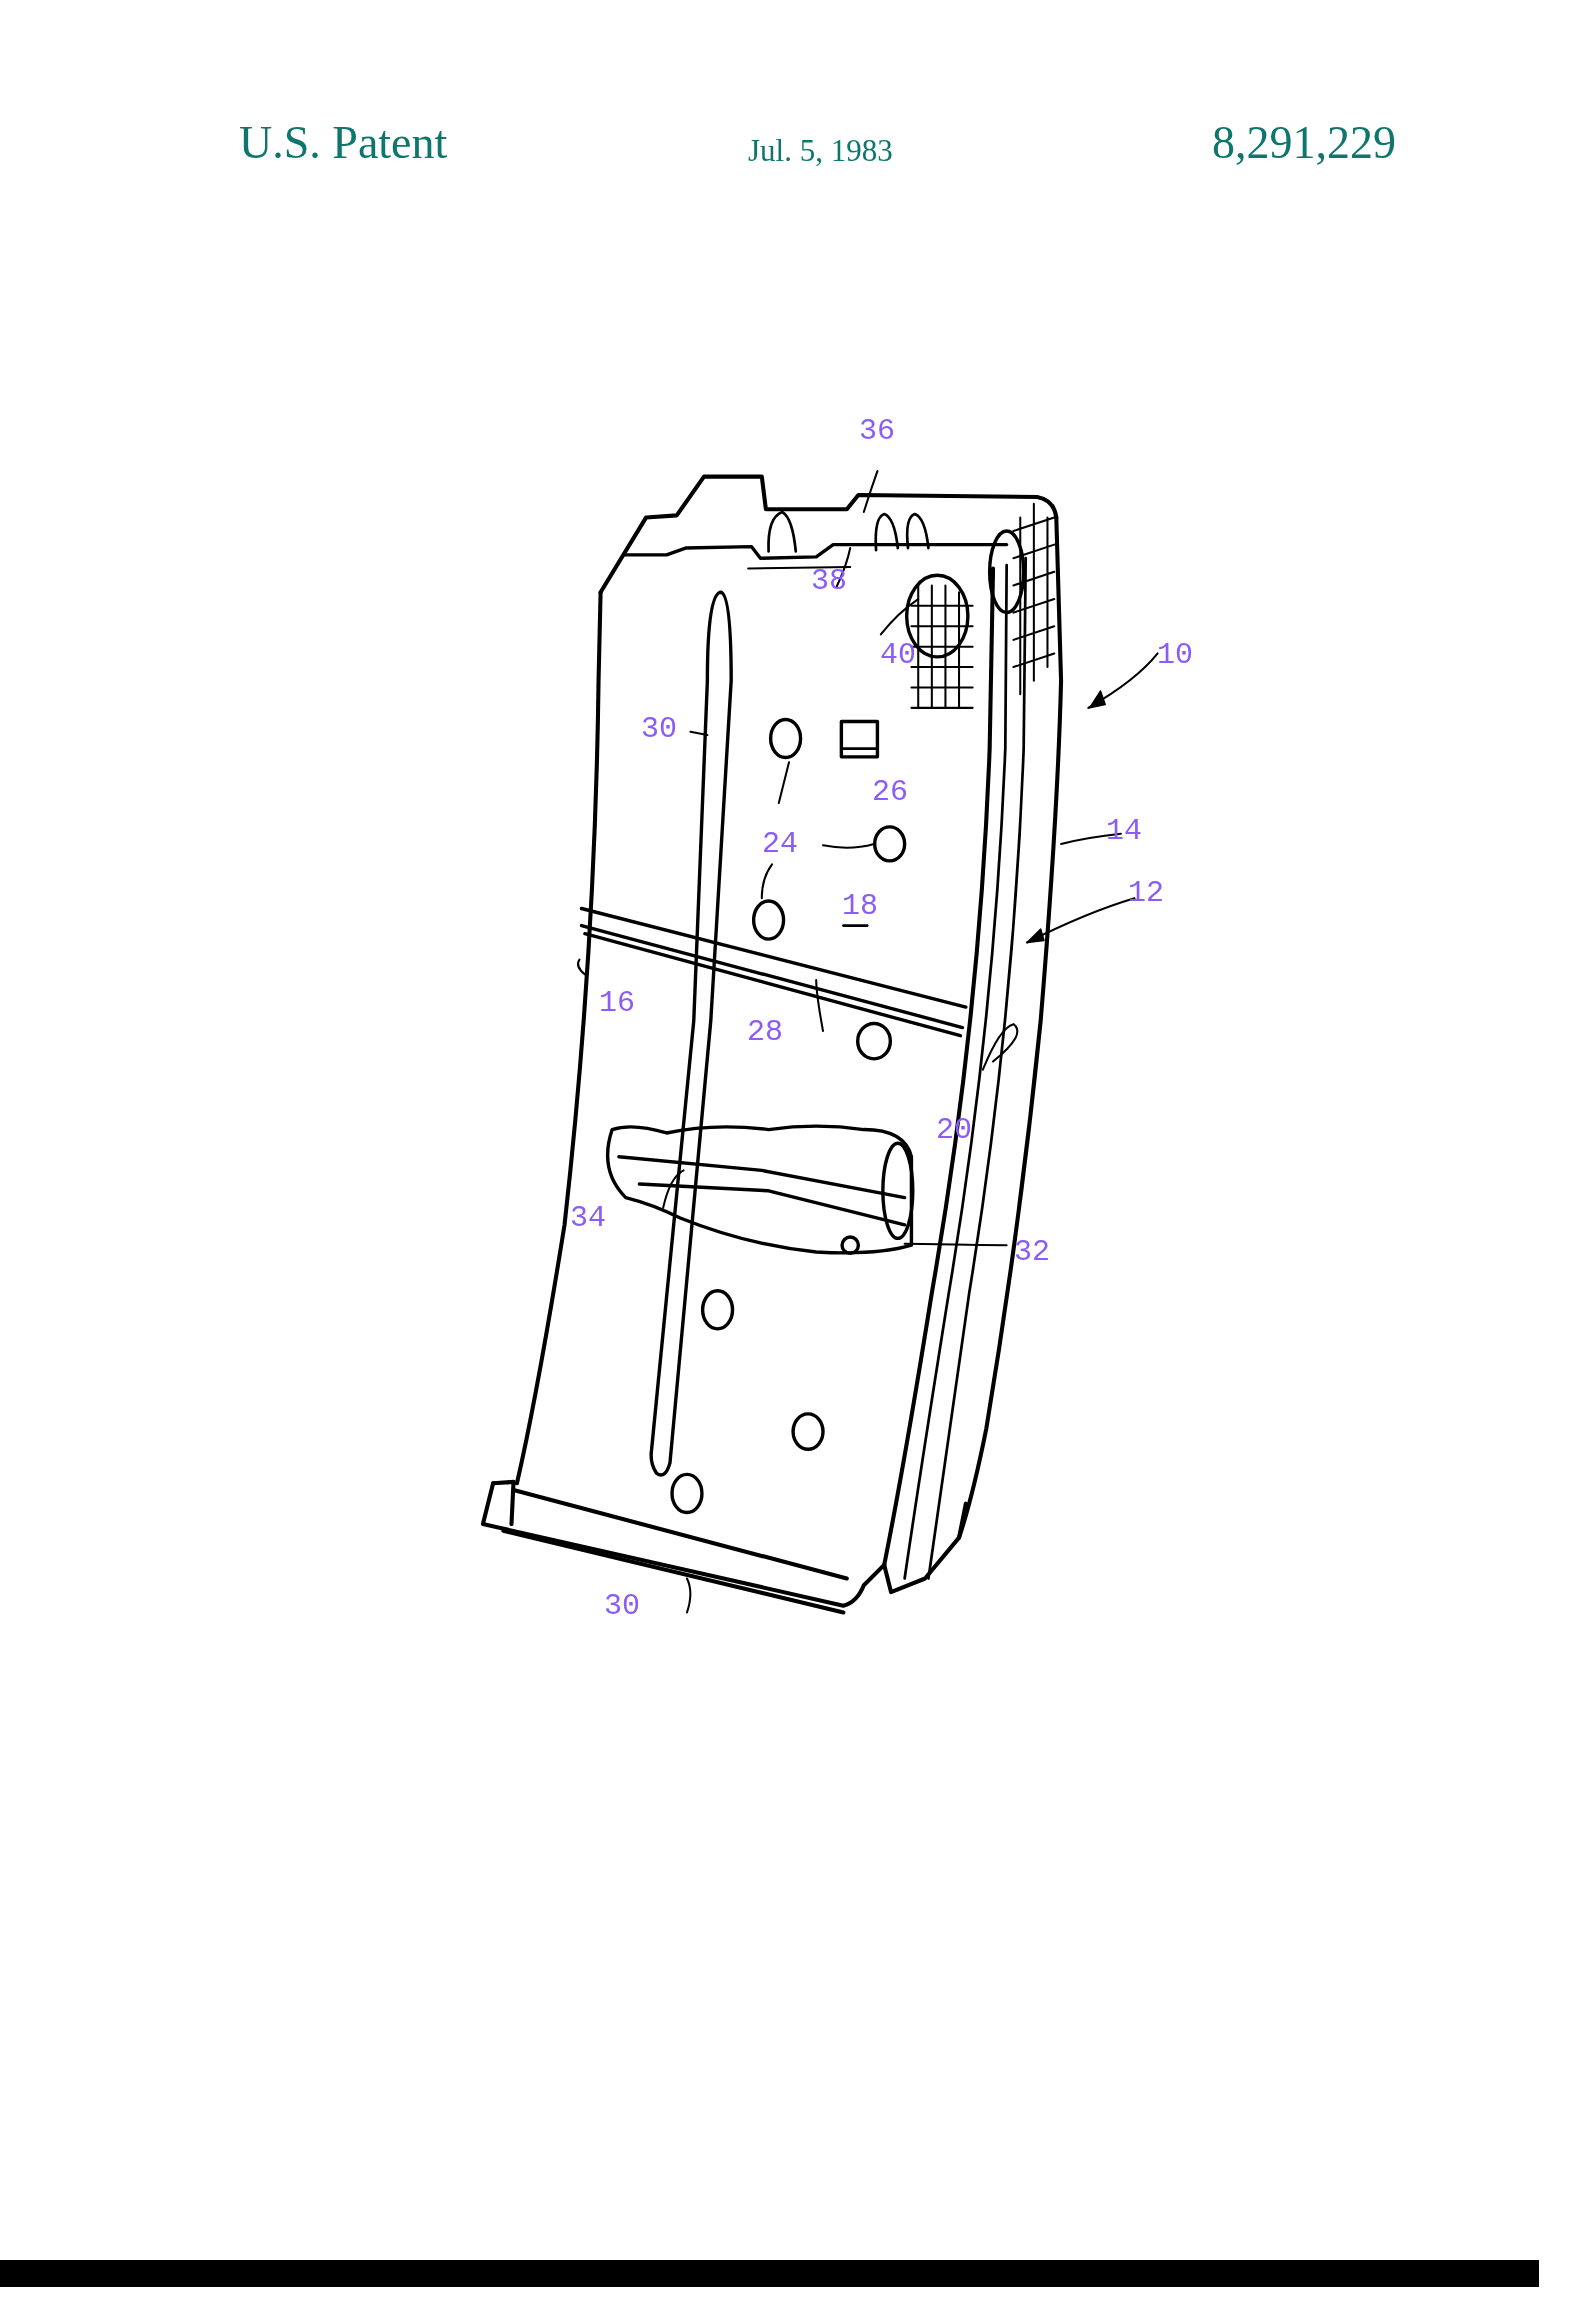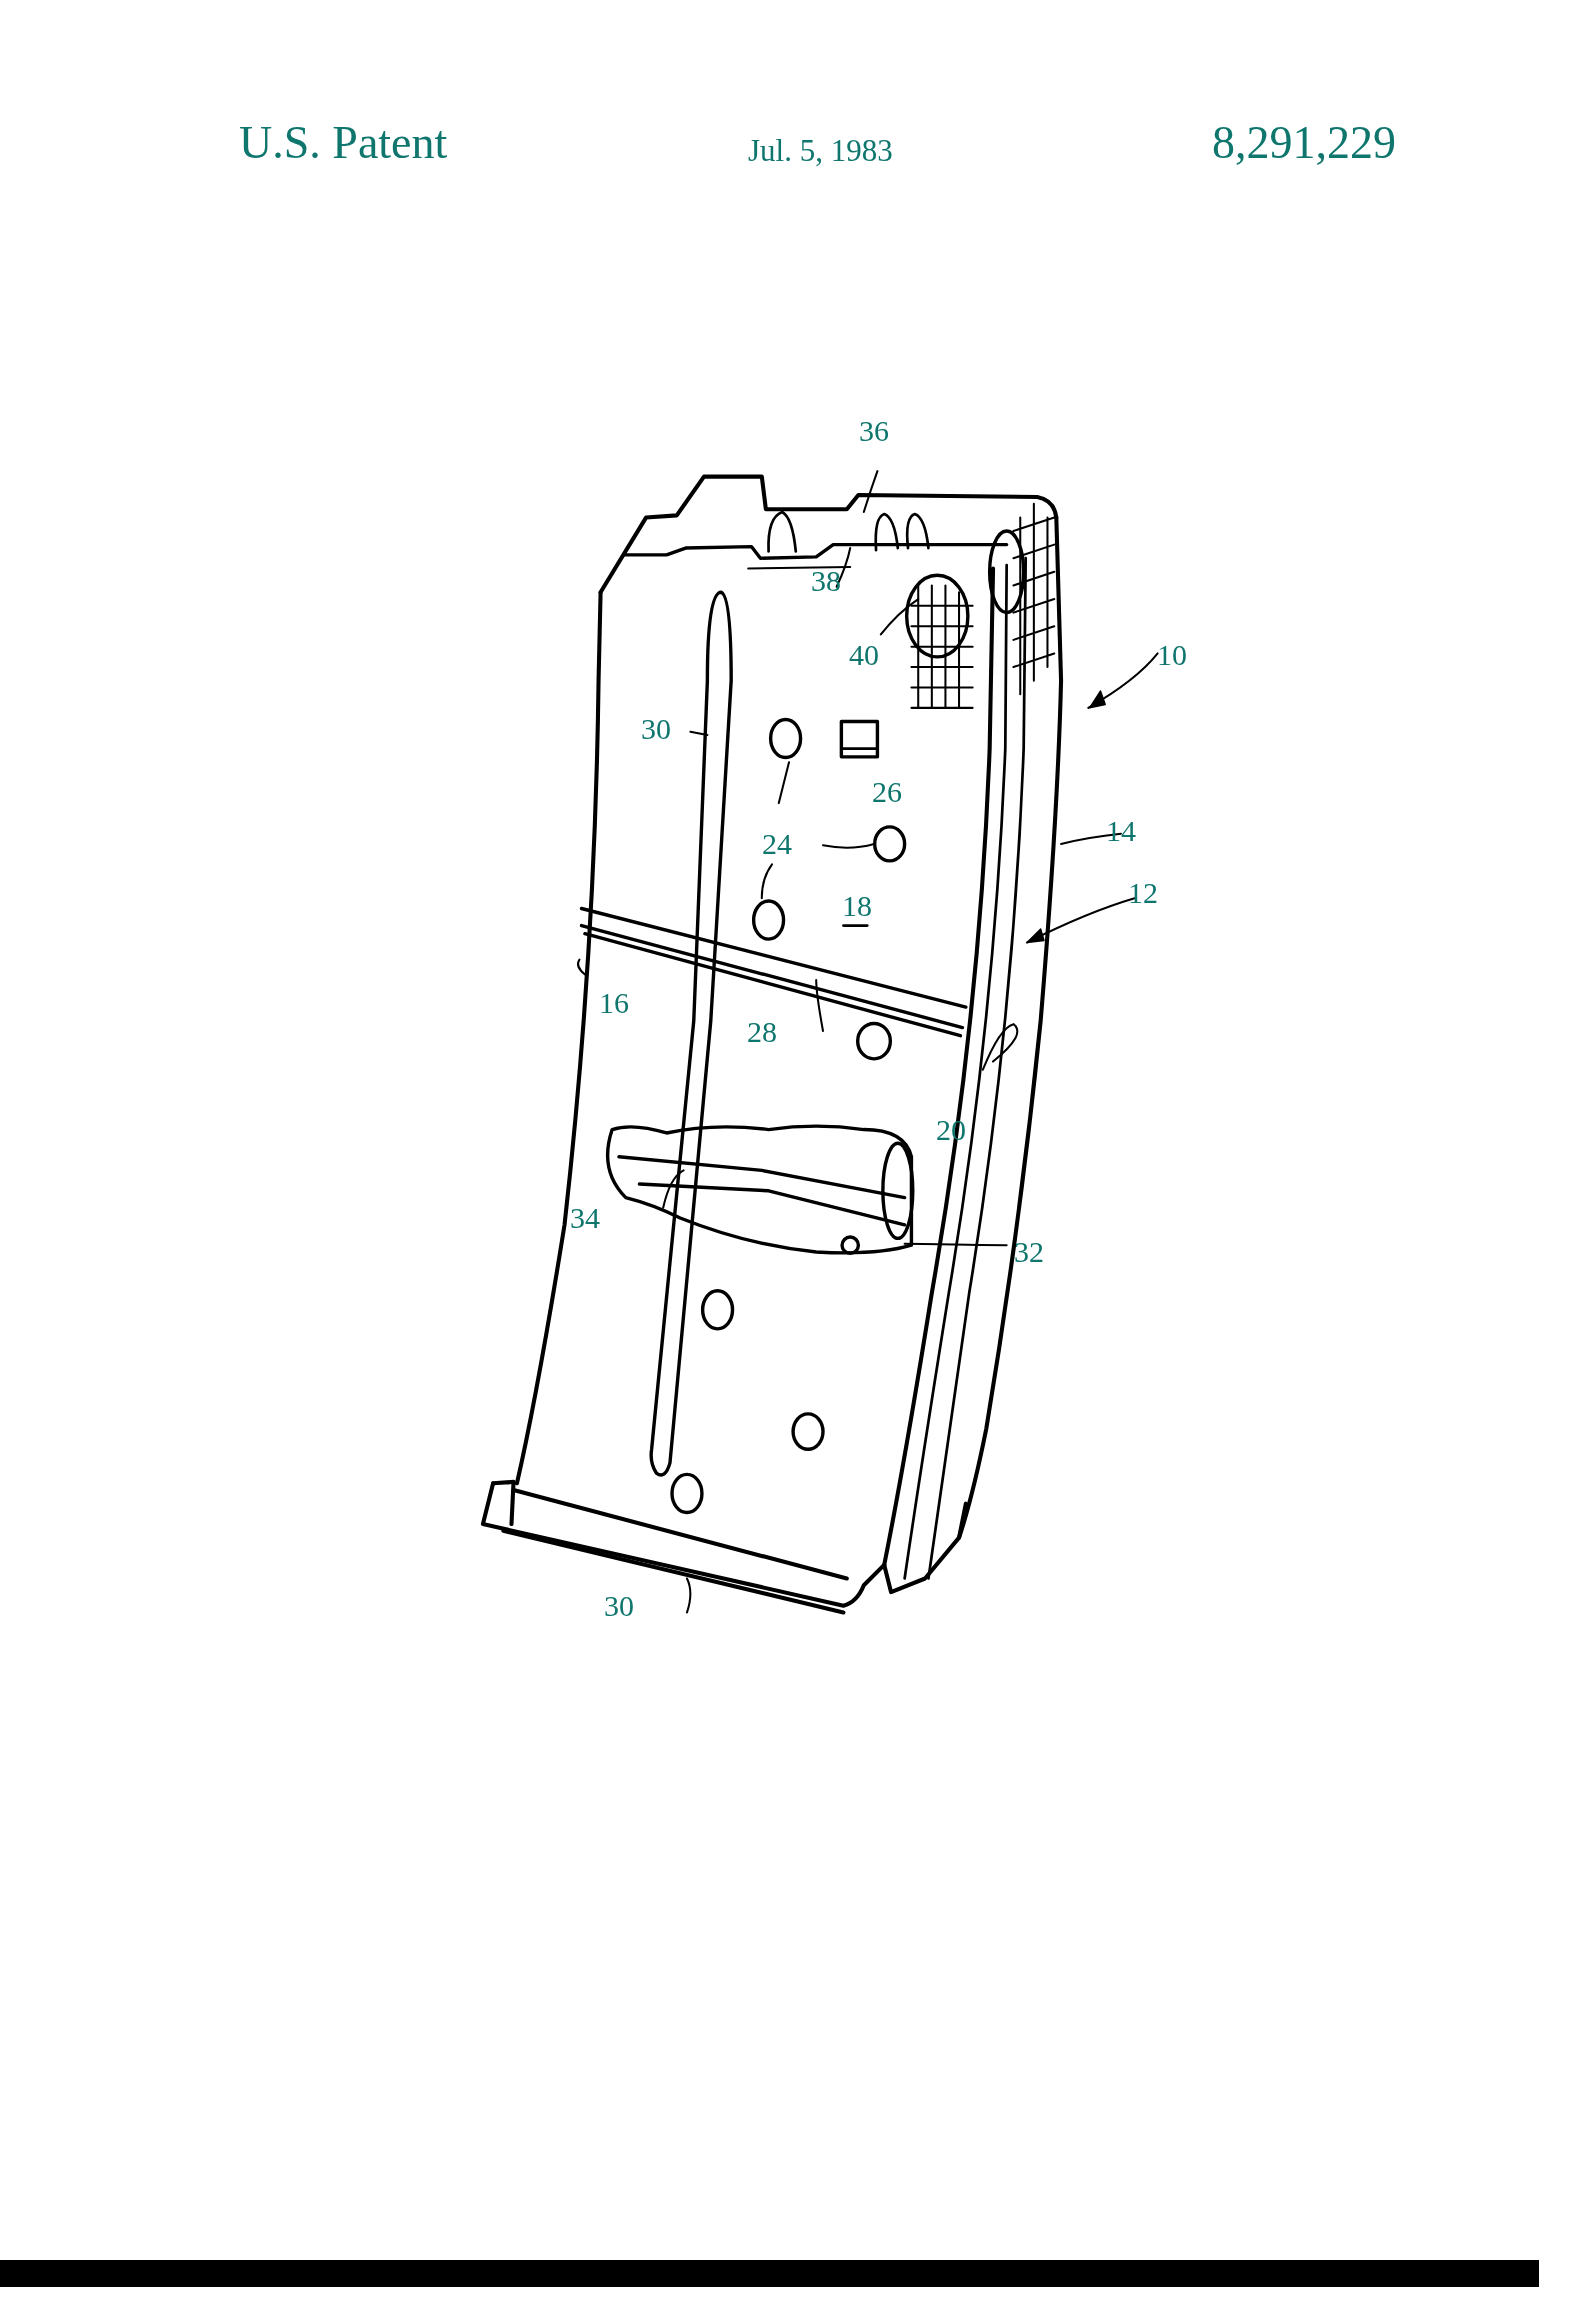--- a/index.html
+++ b/index.html
@@ -2,21 +2,21 @@
 <html style="font-size:11px"><head>
 <meta charset="utf-8">
 <style>
   html, body { margin:0; padding:0; background:#ffffff; }
   body { width:1578px; height:2319px; position:relative; overflow:hidden; }
   .hdr { position:absolute; font-family:"Liberation Serif", "DejaVu Serif", serif; color:#0f766e; }
   .hdr-left { left:239px; top:116px; font-size:46px; }
   .hdr-center { left:748px; top:133px; font-size:31px; }
   .hdr-right { left:1212px; top:116px; font-size:46px; }
   .drawing { position:absolute; left:0; top:0; width:1578px; height:2319px; }
-  .ref { position:absolute; font-family:Liberation Serif, serif; font-size:30px; color:#0f766e; line-height:1; }
+  .ref { position:absolute; font-family:Liberation Mono, monospace; font-size:30px; color:#8b5cf6; line-height:1; }
   .bottom-bar { position:absolute; left:0; top:2260px; width:1539px; height:27px; background:#000; }
 </style>
 </head>
 <body>
 
 <div class="hdr hdr-left">U.S. Patent</div>
 <div class="hdr hdr-center">Jul. 5, 1983</div>
 <div class="hdr hdr-right">8,291,229</div>
 
 <svg class="drawing" viewBox="0 0 2320 3408" xmlns="http://www.w3.org/2000/svg" fill="none" stroke="#000" stroke-linecap="round" stroke-linejoin="round">
@@ -97,21 +97,21 @@
   </g>
 
   <path d="M1602 1040 L1618 1015 L1625 1035 Z" fill="#000" stroke-width="2"></path>
   <path d="M1510 1385 L1530 1365 L1535 1382 Z" fill="#000" stroke-width="2"></path>
 
   <path d="M1240 1360 L1275 1360" stroke-width="4"></path>
 </svg>
 
 <span class="ref" style="left:859px;top:416px;">36</span>
 <span class="ref" style="left:811px;top:566px;">38</span>
-<span class="ref" style="left:849px;top:640px;">40</span>
+<span class="ref" style="left:880px;top:640px;">40</span>
 <span class="ref" style="left:1157px;top:640px;">10</span>
 <span class="ref" style="left:641px;top:714px;">30</span>
 <span class="ref" style="left:872px;top:777px;">26</span>
 <span class="ref" style="left:762px;top:829px;">24</span>
 <span class="ref" style="left:1106px;top:816px;">14</span>
 <span class="ref" style="left:1128px;top:878px;">12</span>
 <span class="ref" style="left:842px;top:891px;">18</span>
 <span class="ref" style="left:599px;top:988px;">16</span>
 <span class="ref" style="left:747px;top:1017px;">28</span>
 <span class="ref" style="left:936px;top:1067px;margin-top:48px;">20</span>

